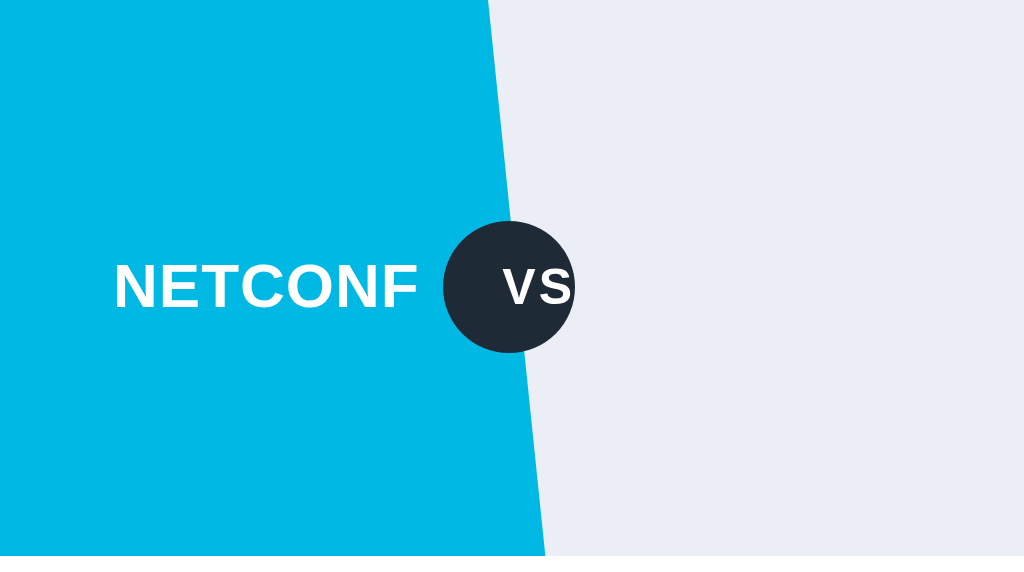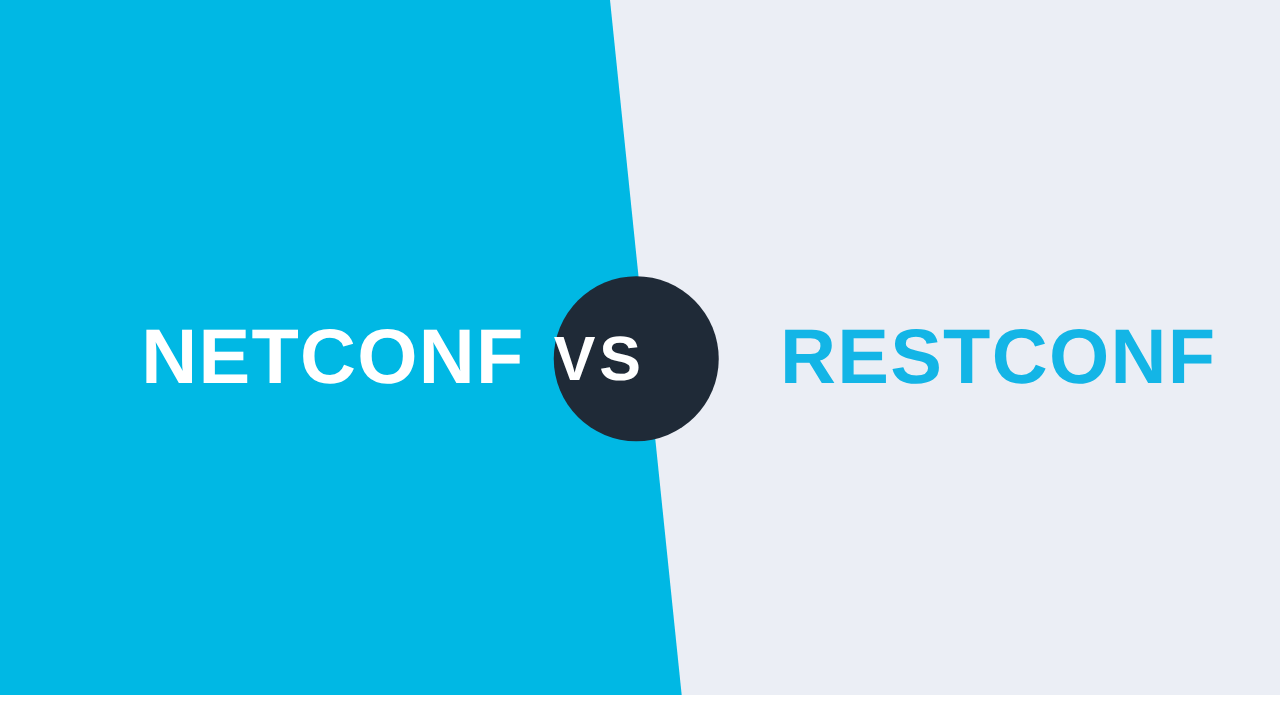--- a/index.html
+++ b/index.html
@@ -61,21 +61,21 @@
   #vs-badge {
     position: absolute;
     left: 443px;
     top: 221px;
     width: 132px;
     height: 132px;
     border-radius: 50%;
     background: #1f2a37;
     display: flex;
     align-items: center;
-    justify-content: flex-start;
+    justify-content: flex-end;
   }
 
   #vs-label {
     color: #ffffff;
     font-size: 50px;
     font-weight: 700;
     letter-spacing: 3px;
     line-height: 1;
     white-space: nowrap;
   }
@@ -86,15 +86,14 @@
 <div id="versus-banner">
 
   <div id="left-panel"></div>
 
   <div class="headline" id="left-term">NETCONF</div>
 
   <div id="vs-badge">
     <span id="vs-label">VS</span>
   </div>
 
-  <div class="headline" id="right-term">RESTCONF</div>
 
 </div>
 
 </body></html>

